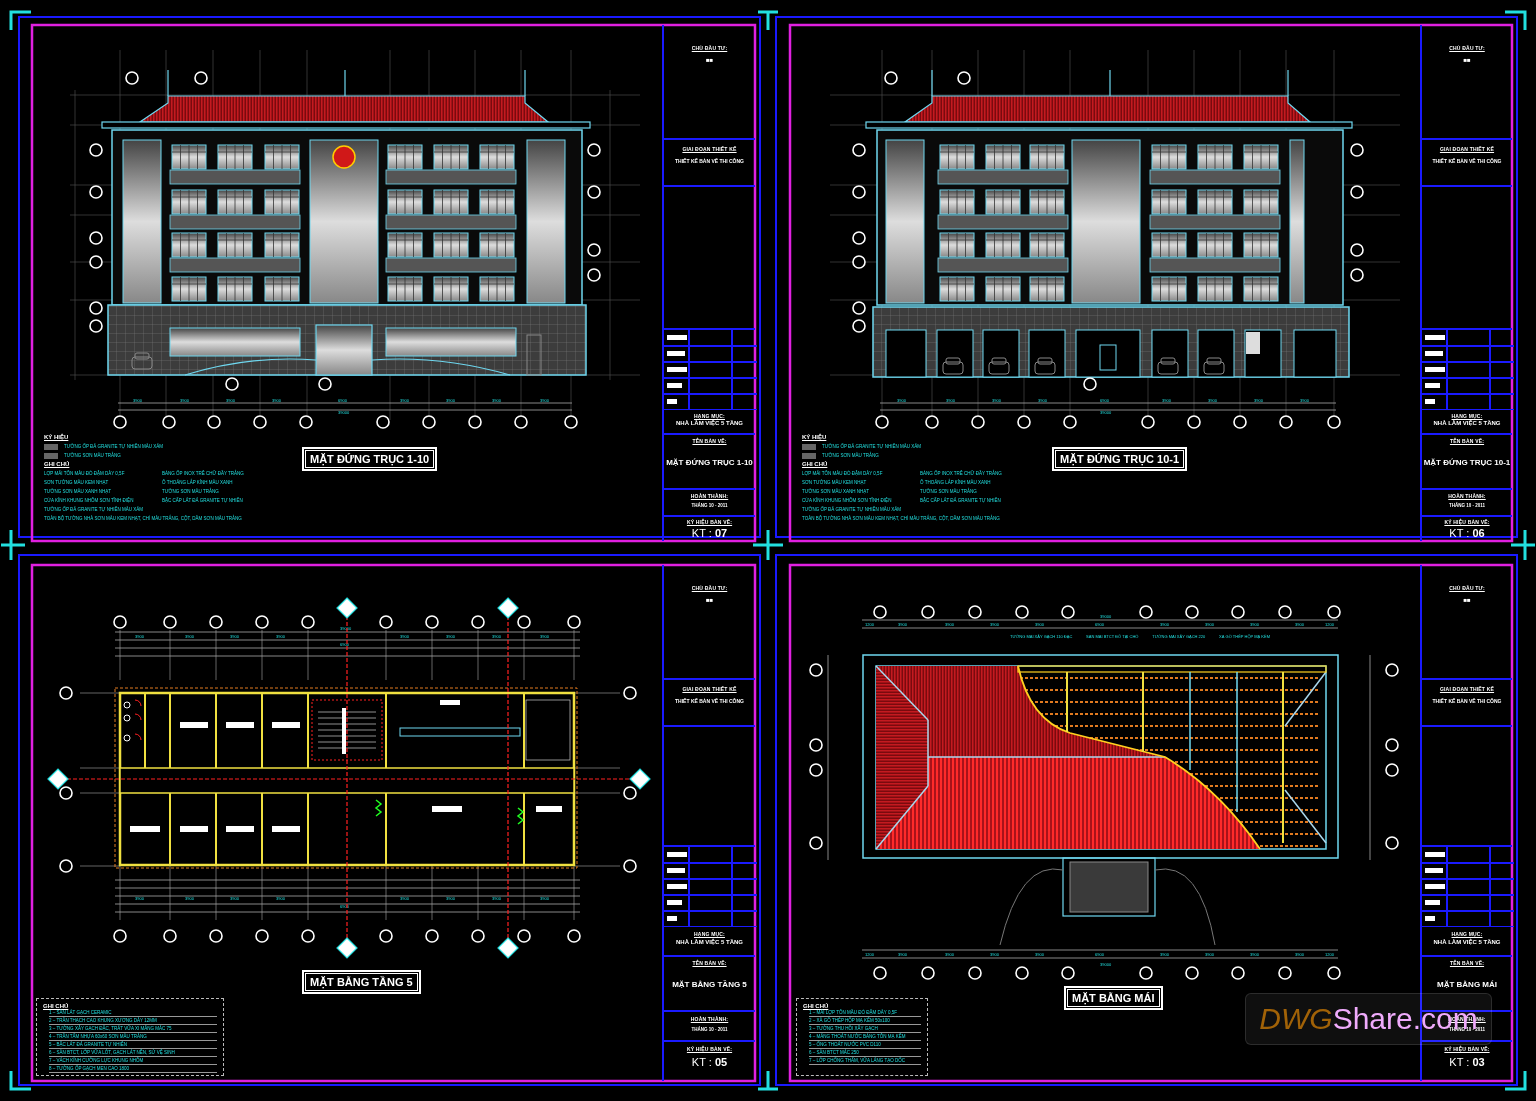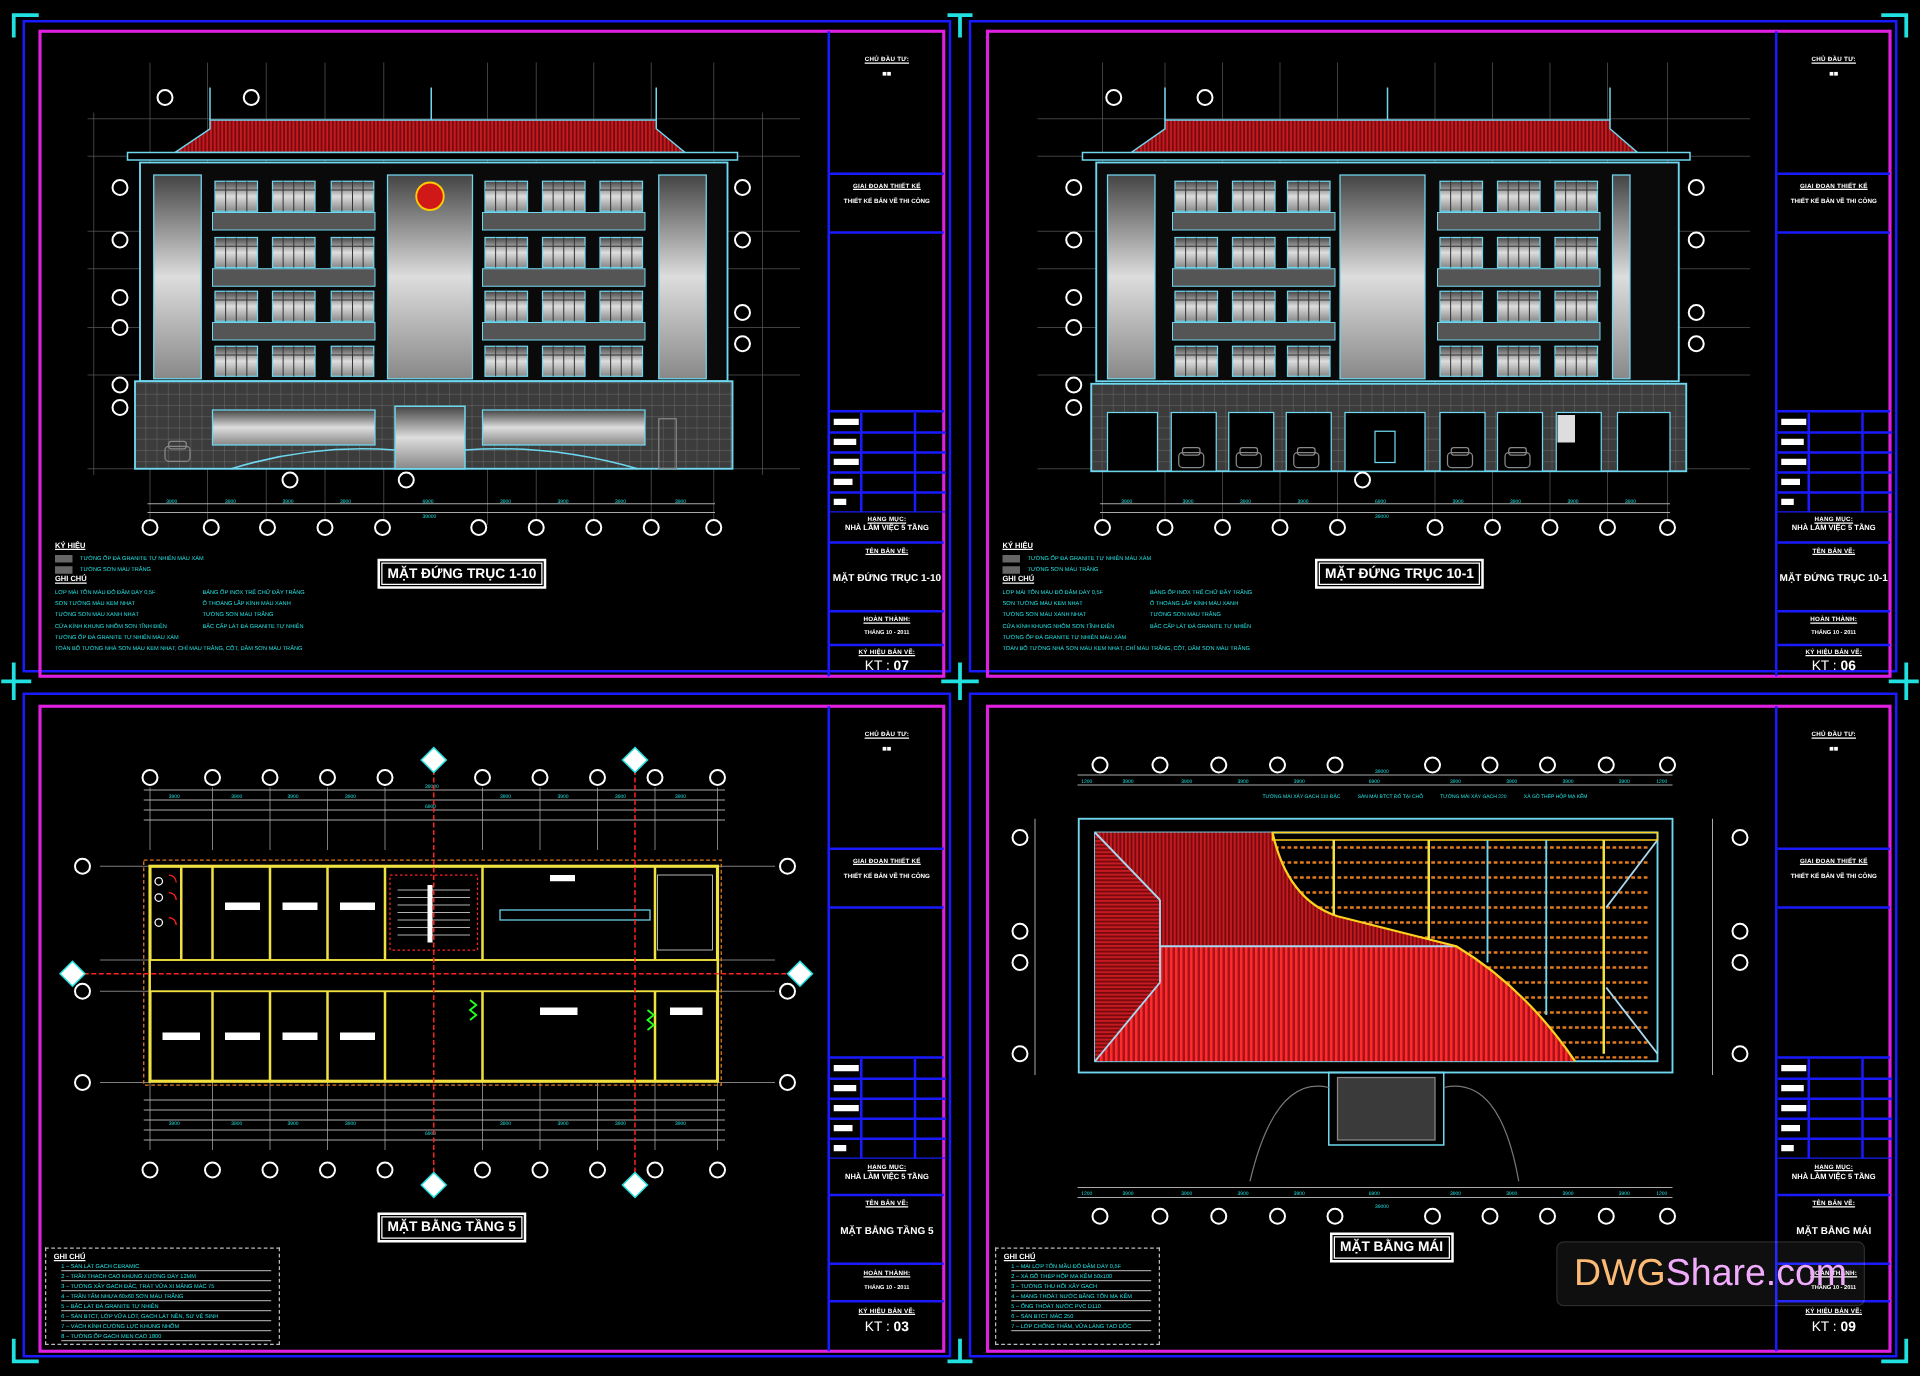--- a/index.html
+++ b/index.html
@@ -14,21 +14,21 @@
   .tb-kt{font-size:11px;color:#fff;margin-top:8px;}
   .tb-kt b{font-weight:bold;}
   .title-box{position:absolute;border:2px solid #fff;padding:1px;box-sizing:border-box;}
   .title-inner{border:1px solid #fff;font-weight:bold;font-size:11px;color:#fff;text-align:center;white-space:nowrap;padding:2px 4px;}
   .legend{position:absolute;font-size:4.5px;color:#22e0e0;line-height:9px;}
   .legend .h{color:#fff;font-weight:bold;font-size:6px;text-decoration:underline;}
   .notes-box{position:absolute;border:1px dashed #bbb;box-sizing:border-box;padding:4px 6px;}
   .notes-box .h{color:#fff;font-weight:bold;font-size:6px;text-decoration:underline;}
   .notes-box .row{font-size:4.5px;color:#22e0e0;border-bottom:1px solid #999;height:7px;line-height:7px;margin-left:6px;}
   .watermark{position:absolute;left:1245px;top:993px;width:245px;height:50px;border-radius:6px;background:rgba(255,255,255,0.06);border:1px solid rgba(255,255,255,0.12);font-size:30px;line-height:50px;text-align:center;}
-  .watermark .a{color:#fdba74;}
+  .watermark .a{color:#a16207;font-style:italic;}
   .watermark .b{color:#f0abfc;}
 </style>
 </head>
 <body>
 
 <svg width="1536" height="1101" viewBox="0 0 1536 1101">
   <defs>
     <pattern id="roofStripe" width="3" height="10" patternUnits="userSpaceOnUse">
       <rect width="3" height="10" fill="#7a0a0e"></rect>
       <rect width="1.5" height="10" fill="#c41a20"></rect>
@@ -821,21 +821,21 @@
     <div class="tb-cell" style="top:392px;height:55px;">
       <div class="tb-lbl" style="margin-top:3px;">TÊN BẢN VẼ:</div>
       <div class="tb-big">MẶT BẰNG TẦNG 5</div>
     </div>
     <div class="tb-cell" style="top:447px;height:30px;">
       <div class="tb-lbl" style="margin-top:4px;">HOÀN THÀNH:</div>
       <div class="tb-val" style="font-size:4.5px;margin-top:5px;">THÁNG 10 - 2011</div>
     </div>
     <div class="tb-cell" style="top:477px;height:39px;border-bottom:none;">
       <div class="tb-lbl" style="margin-top:4px;">KÝ HIỆU BẢN VẼ:</div>
-      <div class="tb-kt" style="margin-top:4px;"><span>KT :</span> <b>03</b></div>
+      <div class="tb-kt" style="margin-top:4px;"><span>KT :</span> <b>05</b></div>
     </div>
   </div>
 </div>
 
 <div class="sheet">
   <div class="title-box" style="left:1064px;top:986px;">
     <div class="title-inner">MẶT BẰNG MÁI</div>
   </div>
   <div style="position:absolute;left:1010px;top:634px;font-size:4px;color:#22e0e0;width:260px;display:flex;justify-content:space-between;">
     <span>TƯỜNG MÁI XÂY GẠCH 110 ĐẶC</span>
@@ -890,20 +890,20 @@
     <div class="tb-cell" style="top:392px;height:55px;">
       <div class="tb-lbl" style="margin-top:3px;">TÊN BẢN VẼ:</div>
       <div class="tb-big">MẶT BẰNG MÁI</div>
     </div>
     <div class="tb-cell" style="top:447px;height:30px;">
       <div class="tb-lbl" style="margin-top:4px;">HOÀN THÀNH:</div>
       <div class="tb-val" style="font-size:4.5px;margin-top:5px;">THÁNG 10 - 2011</div>
     </div>
     <div class="tb-cell" style="top:477px;height:39px;border-bottom:none;">
       <div class="tb-lbl" style="margin-top:4px;">KÝ HIỆU BẢN VẼ:</div>
-      <div class="tb-kt" style="margin-top:4px;"><span>KT :</span> <b>09</b></div>
+      <div class="tb-kt" style="margin-top:4px;"><span>KT :</span> <b>03</b></div>
     </div>
   </div>
 </div>
 
 <div class="watermark">
   <span class="a">DWG</span><span class="b">Share.com</span>
 </div>
 
 </body></html>

